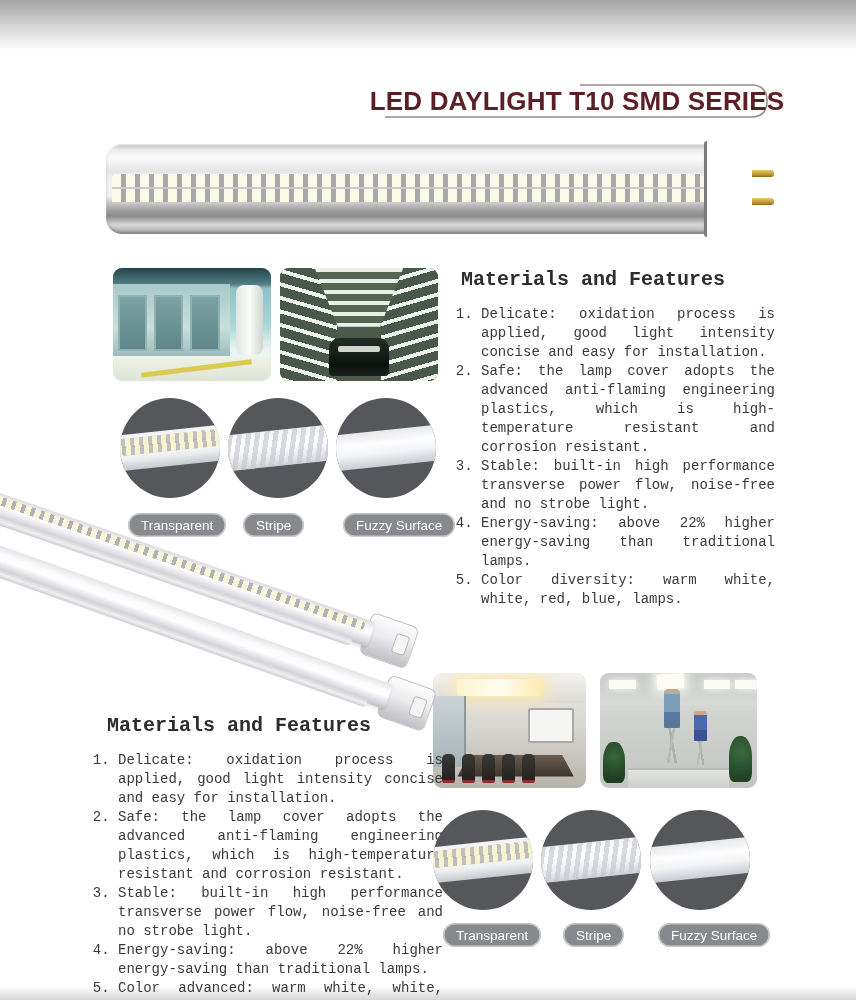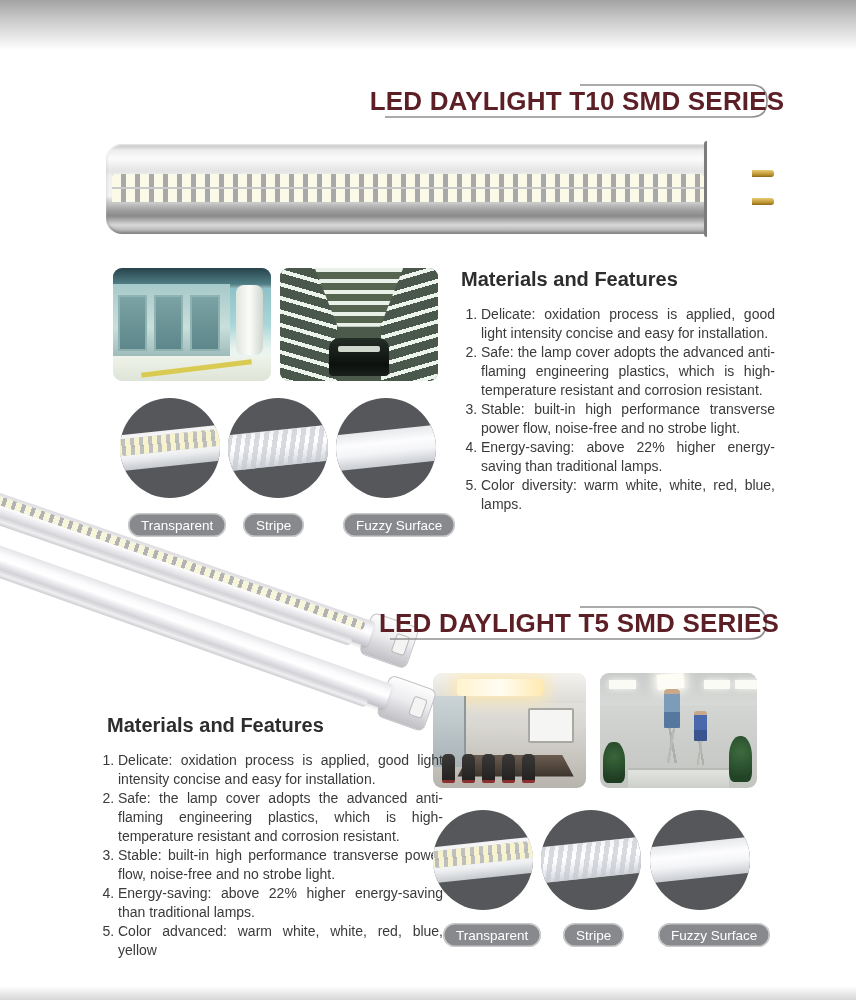--- a/index.html
+++ b/index.html
@@ -75,21 +75,21 @@
     background:repeating-linear-gradient(164deg,#edf4ec 0 4px,#49584b 4px 13px);}
   .tunnel-ceiling{left:22%;top:0;width:56%;height:52%;
     background:repeating-linear-gradient(180deg,#e9f1e8 0 4px,#55654f 4px 11px);
     clip-path:polygon(0 0,100% 0,74% 100%,26% 100%);}
   .tunnel-car{left:31%;bottom:4%;width:38%;height:34%;
     background:linear-gradient(180deg,#242d26 0%,#0d110e 70%,#1a201b 100%);
     border-radius:10px 10px 4px 4px;}
   .tunnel-car-glint{left:37%;bottom:26%;width:26%;height:5%;background:#cfd8cc;border-radius:2px;}
 
   
-  .features{position:absolute;color:var(--body_text,#3a3a3a);}
+  .features{position:absolute;color:var(--body_text,#3a3a3a);font-family:Liberation Mono, monospace;}
   .features h2{margin:0 0 14px 0;font-size:20px;font-weight:800;color:var(--heading_dark,#2d2d2d);}
   .features ol{margin:0;padding:0 0 0 20px;}
   .features li{font-size:14px;line-height:19px;text-align:justify;margin:0;}
   .features-t10{left:461px;top:268px;width:314px;}
   .features-t5{left:98px;top:714px;width:345px;}
   .features-t5 h2{margin-left:9px;}
 
   
   .circle{position:absolute;width:100px;height:100px;border-radius:50%;
     background:radial-gradient(circle at 50% 45%,#5b5d60 0%,#515употр 100%);
@@ -269,26 +269,20 @@
     <div class="ctube ctube-stripe"></div>
   </div>
   <div class="circle c1c">
     <div class="ctube ctube-fuzzy"></div>
   </div>
 
   <div class="pill p1a">Transparent</div>
   <div class="pill p1b">Stripe</div>
   <div class="pill p1c">Fuzzy Surface</div>
 
-  <div class="banner banner-t5">
-    <svg viewBox="0 0 378 34" preserveAspectRatio="none">
-      <path d="M0 33 H360 Q376 33 376 17 Q376 1 360 1 H190"></path>
-    </svg>
-    <div class="banner-text">LED DAYLIGHT T5 SMD SERIES</div>
-  </div>
 
   <div class="photo photo-conference">
     <div class="conf-ceiling"></div>
     <div class="conf-light"></div>
     <div class="conf-window"></div>
     <div class="conf-board"></div>
     <div class="conf-table"></div>
     <div class="conf-chair chair-1"></div>
     <div class="conf-chair chair-2"></div>
     <div class="conf-chair chair-3"></div>

